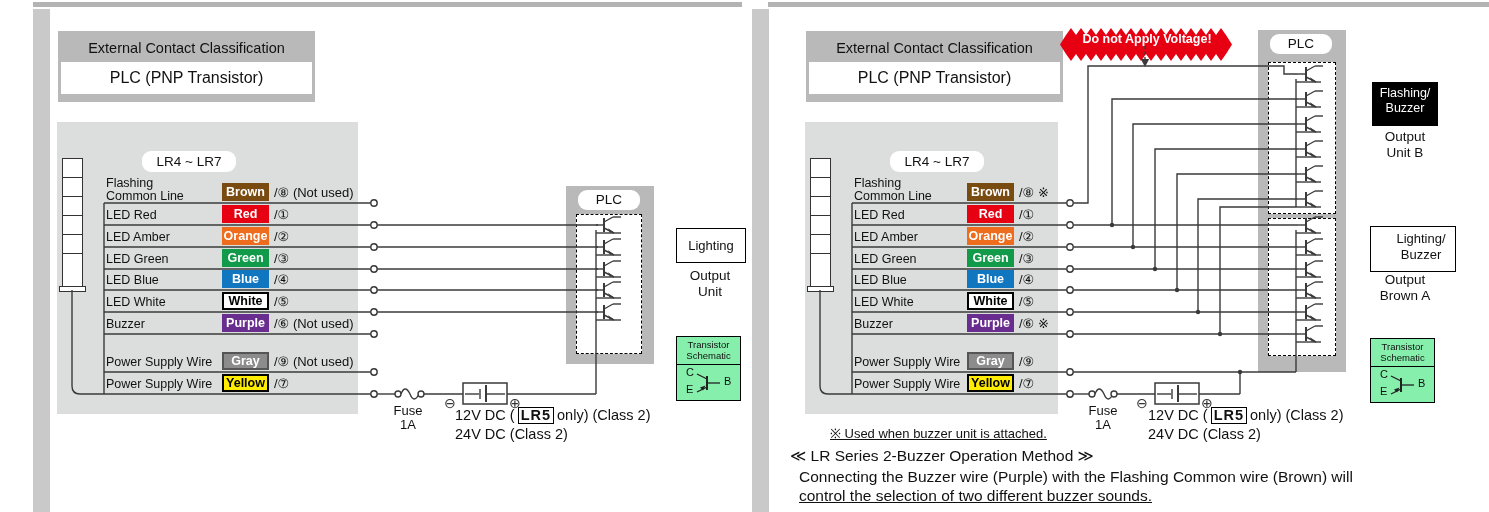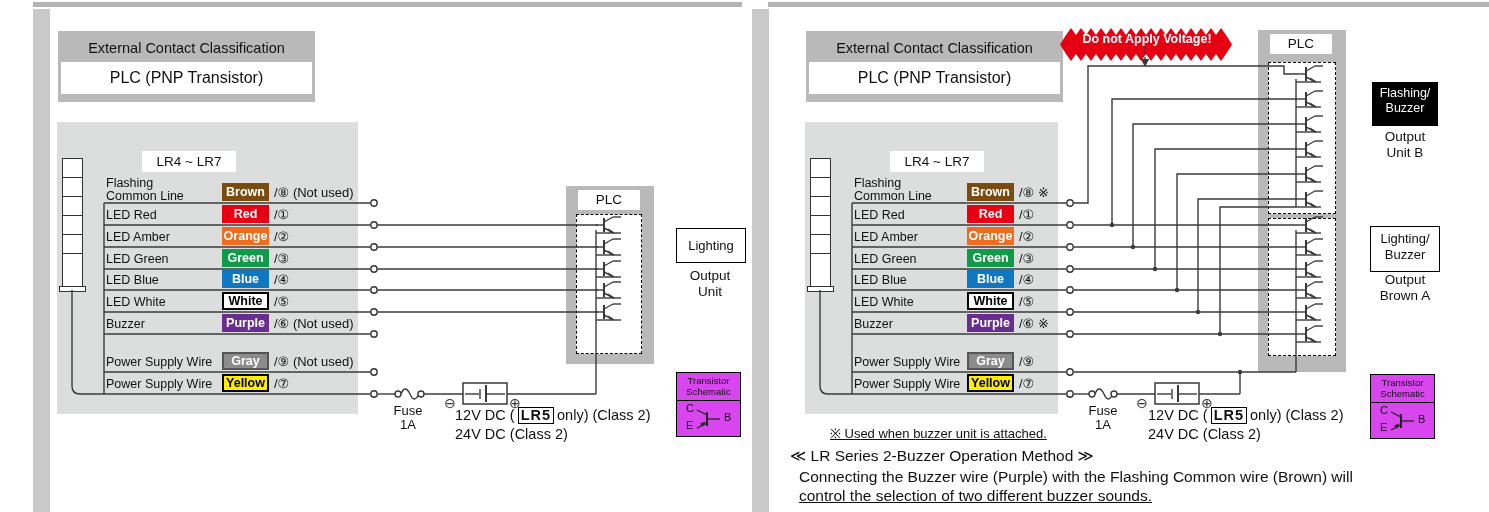--- a/index.html
+++ b/index.html
@@ -5,32 +5,32 @@
   html,body{margin:0;padding:0;background:#fff;}
   .stage{position:relative;width:1489px;height:512px;background:#fff;overflow:hidden;
          font-family:"Liberation Sans",sans-serif;color:#111;}
   .abs{position:absolute;}
   .strip{background:#c9c9c9;}
   .topbar{background:#b3b3b3;}
   .panel{background:#dcdddd;}
   .hdr{background:#b9b9b9;}
   .hdr-title{font-size:14.5px;text-align:center;letter-spacing:0;}
   .hdr-inner{background:#fff;text-align:center;font-size:16px;line-height:32px;}
-  .pill{background:#fff;border-radius:1px;text-align:center;font-size:13.5px;}
+  .pill{background:#fff;border-radius:9px;text-align:center;font-size:13.5px;}
   .lbl{font-size:12.5px;line-height:13px;white-space:nowrap;}
   .swatch{width:47px;height:18px;text-align:center;font-weight:bold;font-size:12.5px;line-height:18px;white-space:nowrap;}
   .sfx{font-size:13px;line-height:18px;white-space:nowrap;}
   .plcbox{background:#b9b9b9;}
   .dashed{background:#fff;border:1.5px dashed #000;}
   .sidebox{background:#fff;border:1.5px solid #000;text-align:center;}
   .sidebox .l{font-size:13px;line-height:16px;}
   .caption{font-size:13.5px;line-height:16px;text-align:center;}
   .blackbox{background:#000;color:#fff;text-align:center;}
   .blackbox .l{font-size:12.5px;line-height:15px;}
-  .trschem{background:#d946ef;border:1.5px solid #000;margin-top:36px;}
+  .trschem{background:#86efac;border:1.5px solid #000;}
   .trschem .hd{font-size:9.5px;line-height:10.5px;text-align:center;padding-top:3px;border-bottom:1px solid #000;padding-bottom:3px;}
   .trschem .pin{position:absolute;font-size:11px;}
   .fuse{font-size:13px;line-height:14px;text-align:center;}
   .pm{font-size:14px;color:#333;}
   .dcline{font-size:14.5px;white-space:nowrap;}
   .lr5{display:inline-block;border:1.6px solid #000;font-weight:bold;padding:0 2px;margin:0 3px;line-height:15px;letter-spacing:1px;}
   .burst-txt{color:#fff;font-weight:bold;font-size:12.5px;text-align:center;}
   .note{font-size:13px;white-space:nowrap;text-decoration:underline;}
   .foot-h{font-size:15.5px;white-space:nowrap;}
   .foot-b{font-size:15.5px;white-space:nowrap;}
@@ -137,21 +137,21 @@
   <div class="abs dashed" style="left:1268px;top:218px;width:66px;height:136px;"></div>
 
   <div class="abs blackbox" style="left:1372px;top:82px;width:66px;height:40px;padding-top:4px;">
     <div class="l">Flashing/</div>
     <div class="l">Buzzer</div>
   </div>
   <div class="abs caption" style="left:1368px;top:129px;width:74px;">
     <div>Output</div>
     <div>Unit B</div>
   </div>
-  <div class="abs sidebox" style="left:1370px;top:226px;width:68px;height:40px;padding-top:4px;">
+  <div class="abs sidebox" style="left:1370px;top:226px;width:68px;height:40px;padding-top:4px;padding-left:16px;">
     <div class="l">Lighting/</div>
     <div class="l">Buzzer</div>
   </div>
   <div class="abs caption" style="left:1368px;top:272px;width:74px;">
     <div>Output</div>
     <div>Brown A</div>
   </div>
   <div class="abs trschem" style="left:1370px;top:338px;width:63px;height:63px;">
     <div class="hd"><span>Transistor</span><br><span>Schematic</span></div>
     <span class="pin" style="left:9px;top:29px;">C</span>

